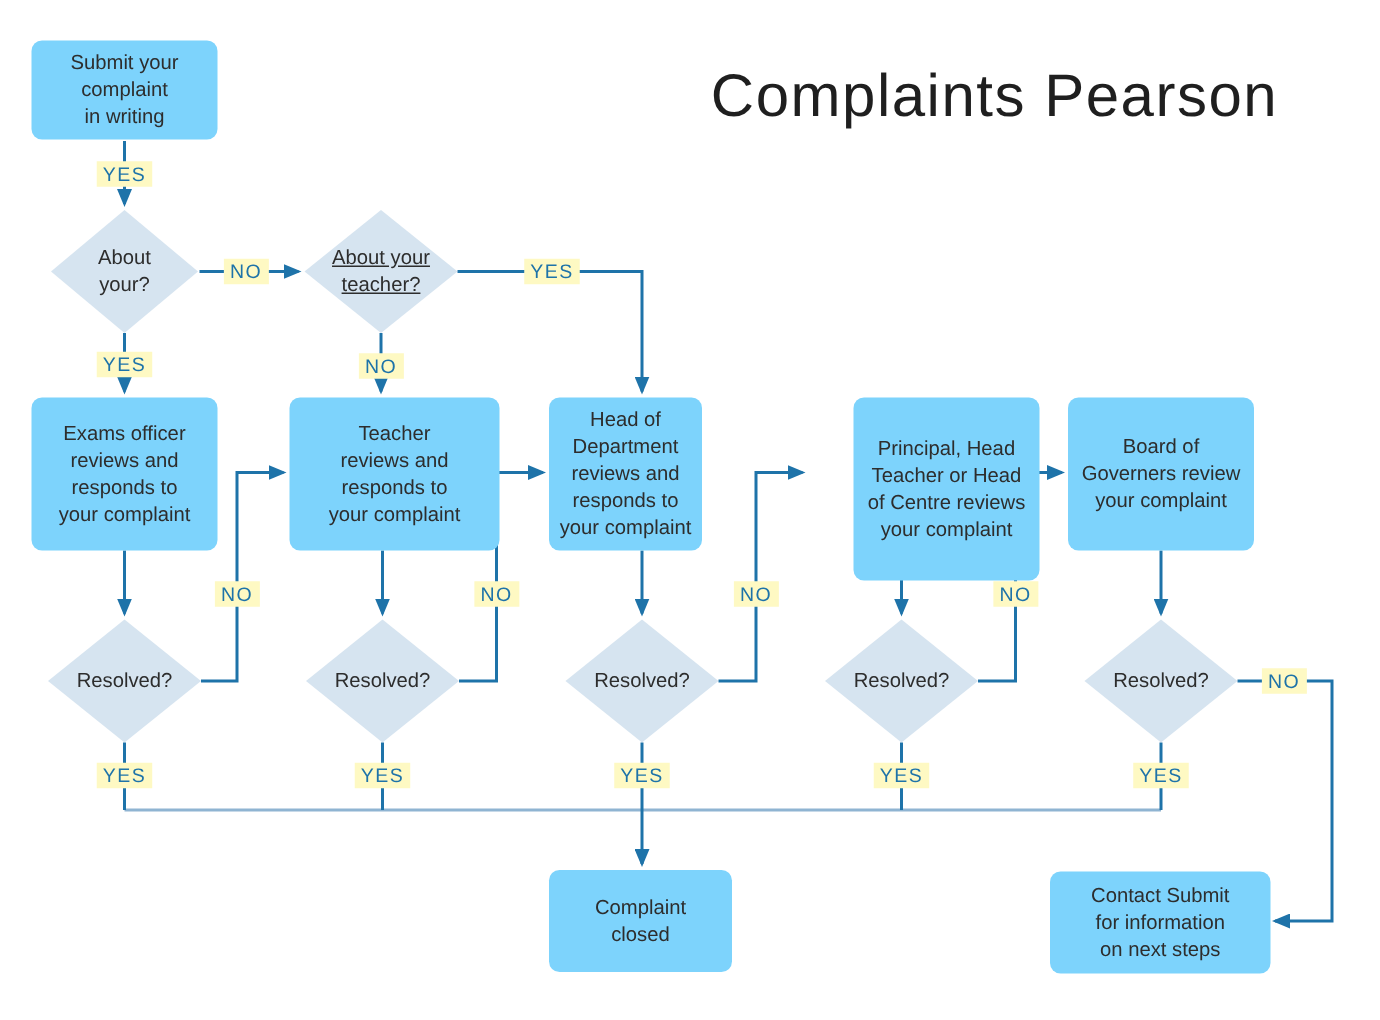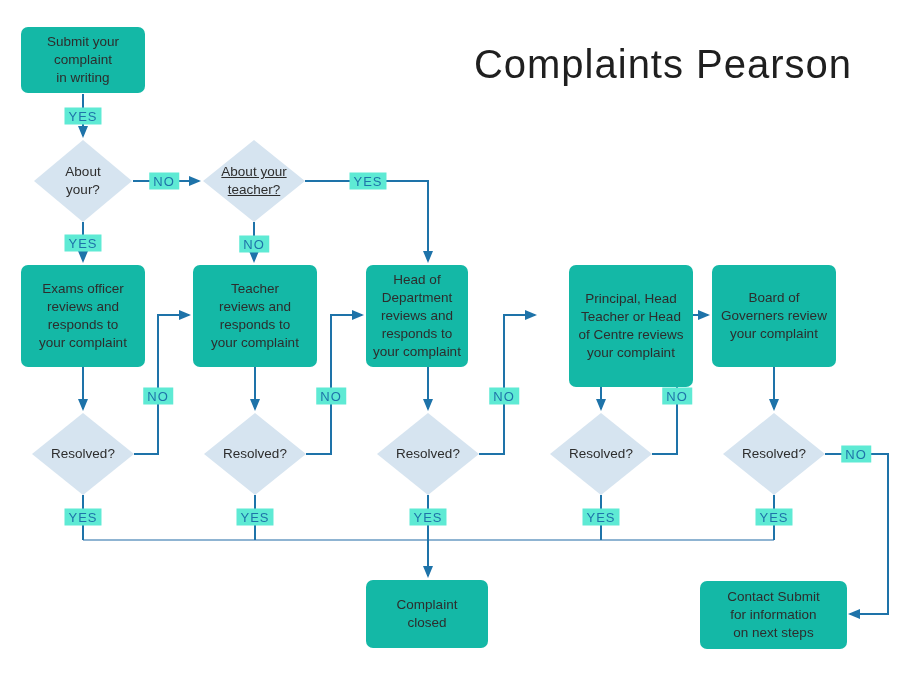--- a/index.html
+++ b/index.html
@@ -2,31 +2,31 @@
 <html><head>
 <meta charset="utf-8">
 <style>
   html,body{margin:0;padding:0;background:#ffffff;}
   #canvas{
     position:relative;width:920px;height:680px;background:#ffffff;overflow:hidden;
     font-family:"Liberation Sans", sans-serif;
   }
   #connector-layer{position:absolute;left:0;top:0;z-index:1;}
   .box{
-    position:absolute;z-index:2;background:#14b8a6;border-radius:7px;
+    position:absolute;z-index:2;background:#7dd3fc;border-radius:7px;
     display:flex;align-items:center;justify-content:center;text-align:center;
     color:#2d2d2d;font-size:13.5px;line-height:18px;white-space:pre-line;
   }
   .diamond-label{
     position:absolute;z-index:3;transform:translate(-50%,-50%);
     text-align:center;color:#2d2d2d;font-size:13.5px;line-height:18px;white-space:pre-line;
   }
   .edge-label{
     position:absolute;z-index:4;transform:translate(-50%,-50%);
-    background:#5eead4;color:#1e73a9;font-size:13px;letter-spacing:1px;
+    background:#fef9c3;color:#1e73a9;font-size:13px;letter-spacing:1px;
     padding:1px 4px;white-space:nowrap;
   }
   .title{
     position:absolute;z-index:2;left:458px;top:42px;width:410px;text-align:center;
     color:#1f1f1f;font-size:40px;font-weight:300;letter-spacing:1px;white-space:nowrap;
   }
 </style>
 </head>
 <body>
 
@@ -76,21 +76,21 @@
 
   <div class="title">Complaints Pearson</div>
 
   <div class="box" style="left:21px;top:27px;width:124px;height:66px;">Submit your
 complaint
 in writing</div>
   <div class="box" style="left:21px;top:265px;width:124px;height:102px;">Exams officer
 reviews and
 responds to
 your complaint</div>
-  <div class="box" style="left:193px;top:265px;width:124px;height:102px;">Teacher
+  <div class="box" style="left:193px;top:265px;width:140px;height:102px;">Teacher
 reviews and
 responds to
 your complaint</div>
   <div class="box" style="left:366px;top:265px;width:102px;height:102px;">Head of
 Department
 reviews and
 responds to
 your complaint</div>
   <div class="box" style="left:569px;top:265px;width:124px;height:122px;">Principal, Head
 Teacher or Head

